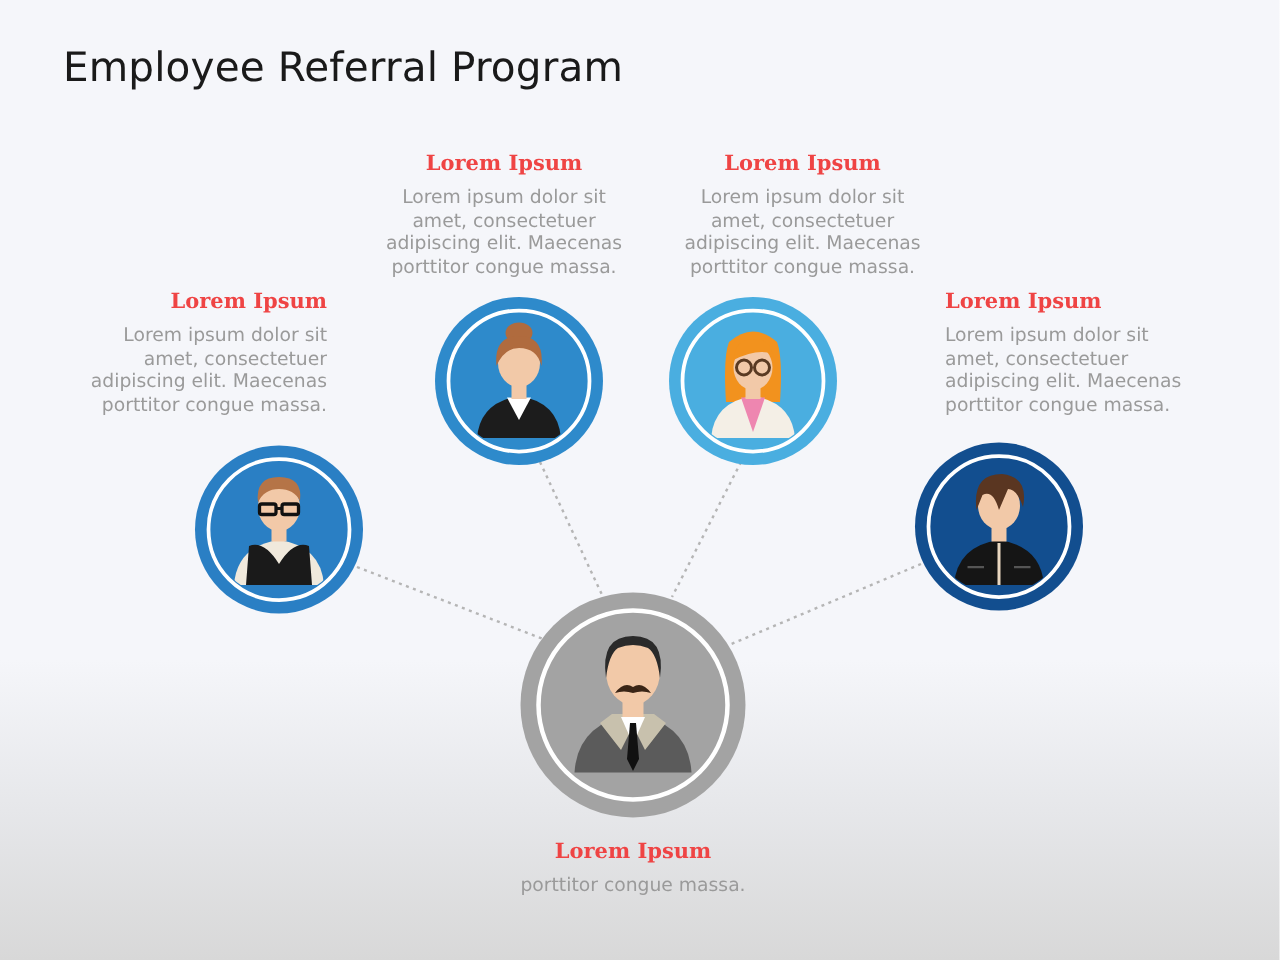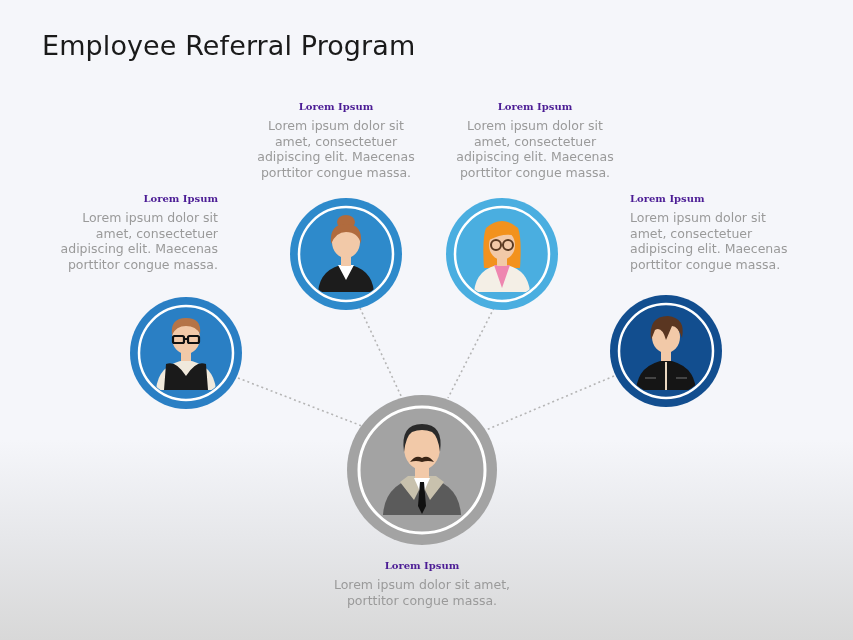--- a/index.html
+++ b/index.html
@@ -8,21 +8,21 @@
     background: linear-gradient(to bottom, #f5f6fa 0px, #f5f6fa 440px, #e6e7ea 540px, #d8d8d8 640px);
     font-family: "DejaVu Sans", sans-serif;
   }
   .title {
     position:absolute; left:42px; top:30px;
     font-size:27px; color:#1a1a1a; font-family:"DejaVu Sans", sans-serif; font-weight:normal;
     letter-spacing:0.1px;
     text-align:right;
   }
   .block { position:absolute; width:200px; color:#8a8a8a; }
-  .block .hd { font-family:"DejaVu Serif", serif; font-weight:bold; font-size:10px; color:#4c1d95; margin-bottom:6px; }
+  .block .hd { font-family:"DejaVu Serif", serif; font-weight:bold; font-size:14px; color:#ef4444; margin-bottom:6px; }
   .block .bd { font-size:12.5px; line-height:15.5px; color:#9a9a9a; }
   .right-align { text-align:right; }
   .center-align { text-align:center; }
   .left-align { text-align:left; }
   svg.diagram { position:absolute; left:0; top:0; }
 </style>
 </head>
 <body>
 
 <div class="title">Employee Referral Program</div>
@@ -160,16 +160,15 @@
     <div>Lorem ipsum dolor sit</div>
     <div>amet, consectetuer</div>
     <div>adipiscing elit. Maecenas</div>
     <div>porttitor congue massa.</div>
   </div>
 </div>
 
 <div class="block center-align" style="left:272px; top:560px; width:300px;">
   <div class="hd">Lorem Ipsum</div>
   <div class="bd">
-    <div>Lorem ipsum dolor sit amet,</div>
     <div>porttitor congue massa.</div>
   </div>
 </div>
 
 </body></html>

